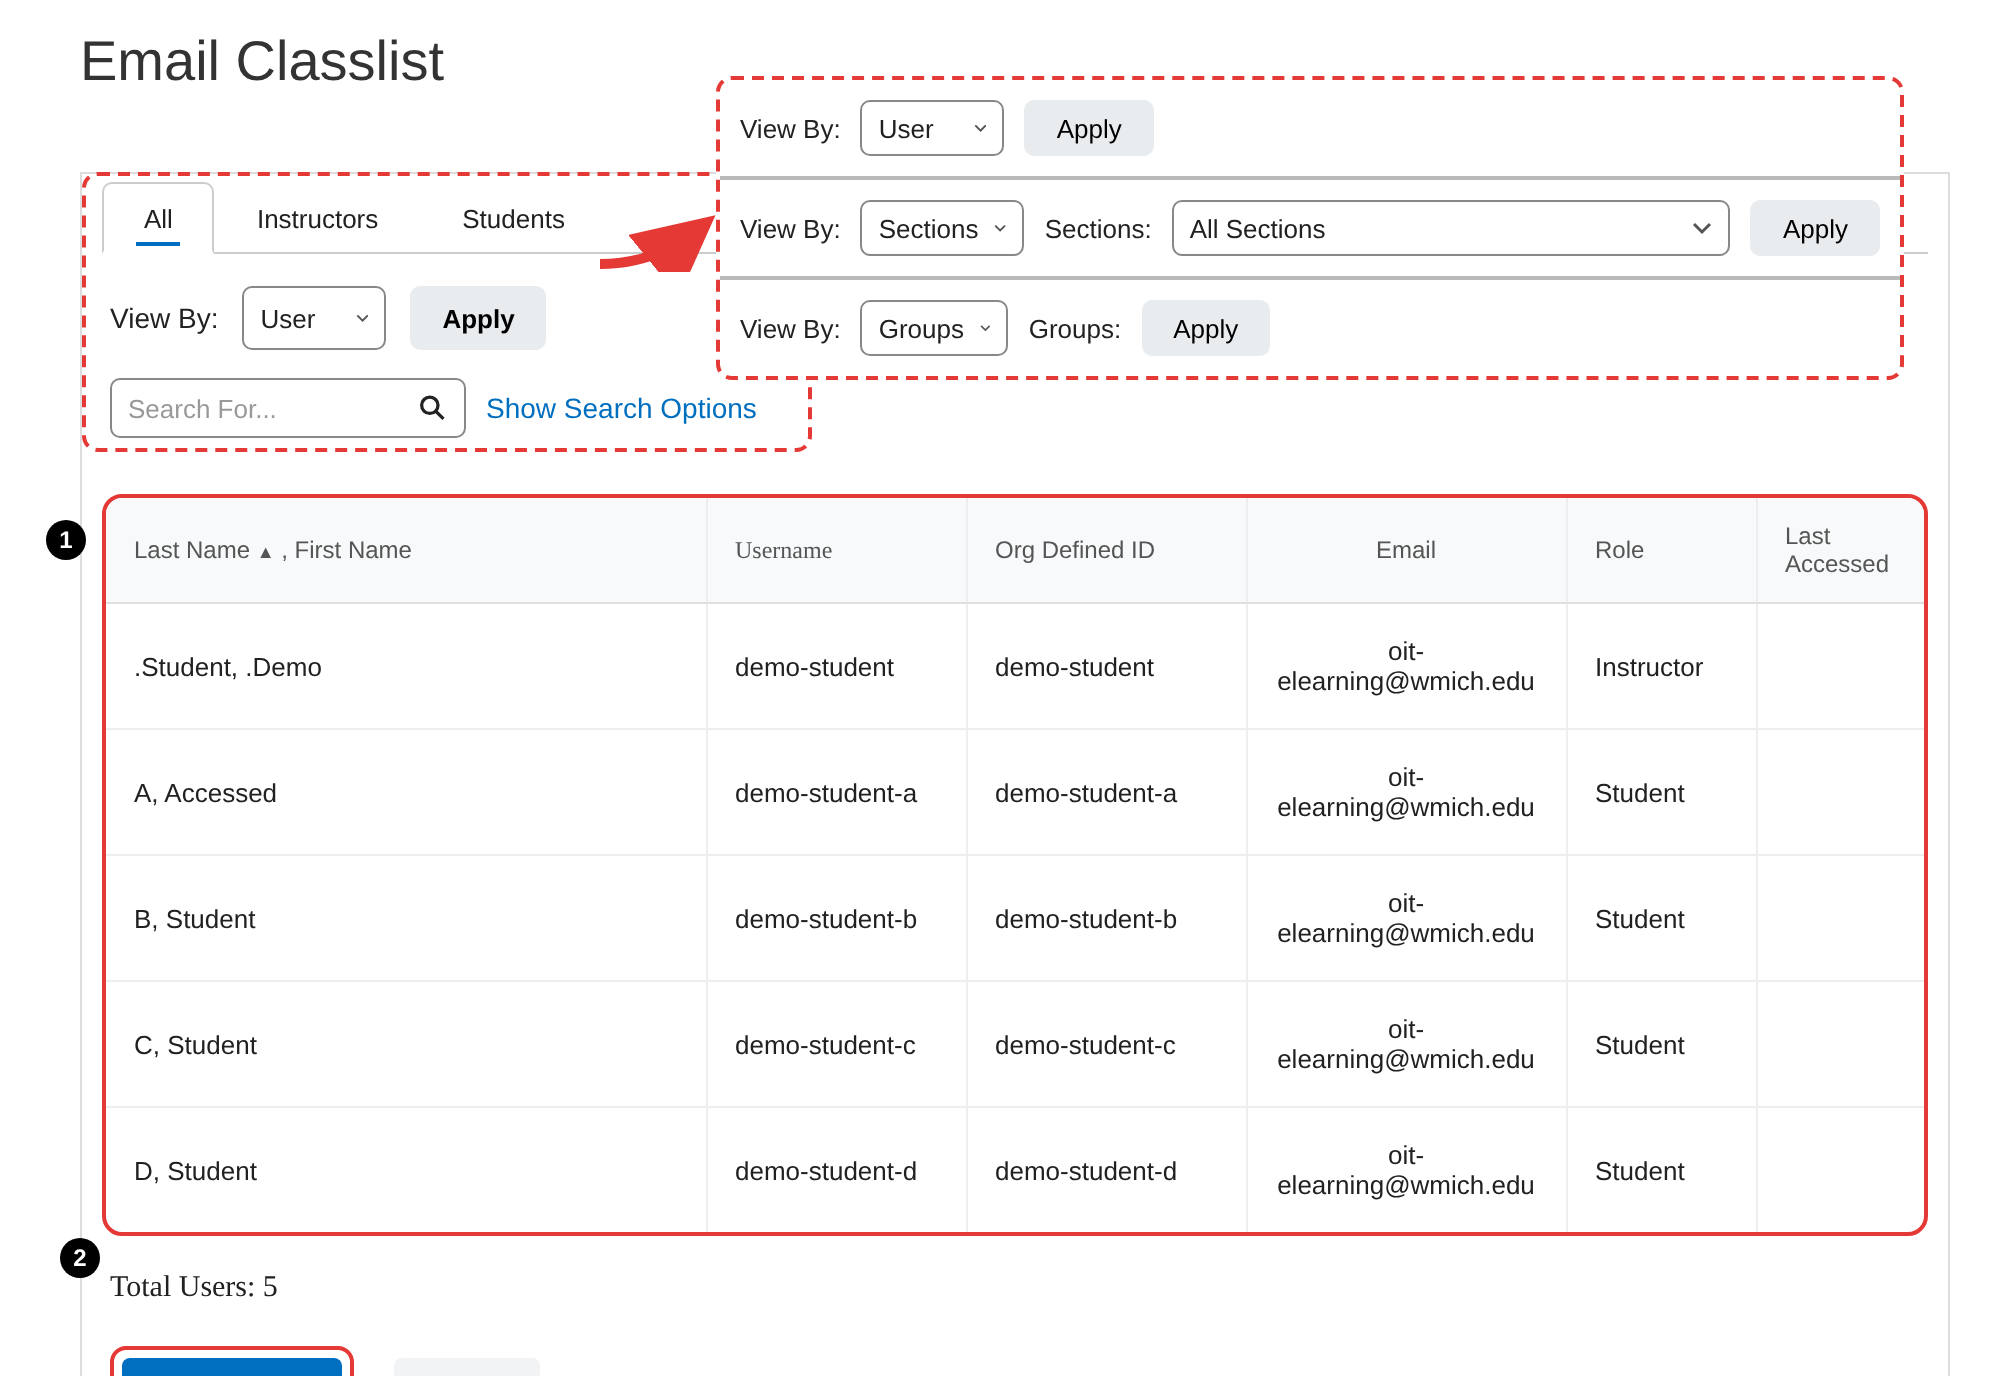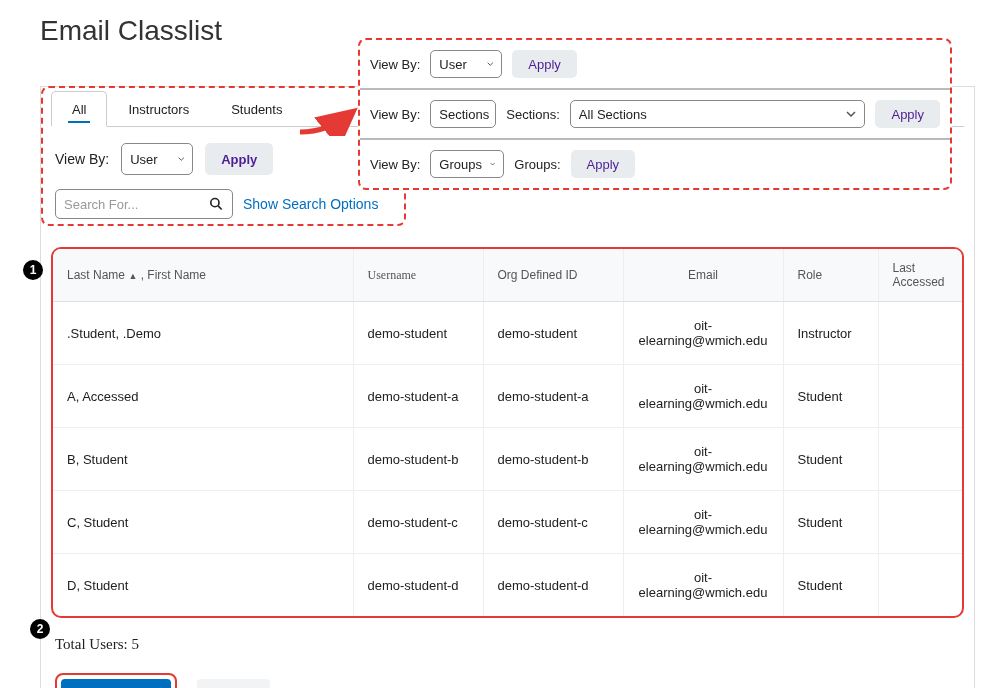--- a/index.html
+++ b/index.html
@@ -31,21 +31,21 @@
     .select-box {
       display: inline-flex; align-items: center; justify-content: space-between;
       border: 1px solid #888; border-radius: 5px; background: #fff;
       height: 28px; padding: 0 8px; cursor: pointer; font-size: 13px; gap: 8px;
     }
     .select-mid { width: 160px; }
     .select-small { width: 72px; gap: 20px; }
     .chev { width: 10px; height: 10px; }
     .apply-btn {
       background: #e9ecef; border: none; border-radius: 5px;
-      height: 28px; padding: 0 16px; font-size: 13px; cursor: pointer; color: #4c1d95;
+      height: 28px; padding: 0 16px; font-size: 13px; cursor: pointer; color: #000000;
     }
 
     
     .main-card {
       margin: 40px 30px 20px 40px;
       border: 1px solid #ddd;
       border-top: none;
       position: relative;
       padding-bottom: 20px;
     }
@@ -203,21 +203,21 @@
     <div class="select-box select-small">
       <span>User</span>
       <svg class="chev" viewBox="0 0 10 10">
           <path d="M1 3 L5 7 L9 3" fill="none" stroke="#555" stroke-width="1.5"></path>
         </svg>
     </div>
     <button class="apply-btn">Apply</button>
   </div>
   <div class="callout-row">
     <span class="vb-label">View By:</span>
-    <div class="select-box" style="width:66px">
+    <div class="select-box" style="width:82px">
       <span>Sections</span>
       <svg class="chev" viewBox="0 0 10 10">
           <path d="M1 3 L5 7 L9 3" fill="none" stroke="#555" stroke-width="1.5"></path>
         </svg>
     </div>
     <span class="vb-label">Sections:</span>
     <div class="select-box" style="flex:1">
       <span>All Sections</span>
       <svg class="chev" viewBox="0 0 10 10">
           <path d="M1 3 L5 7 L9 3" fill="none" stroke="#555" stroke-width="1.5"></path>

